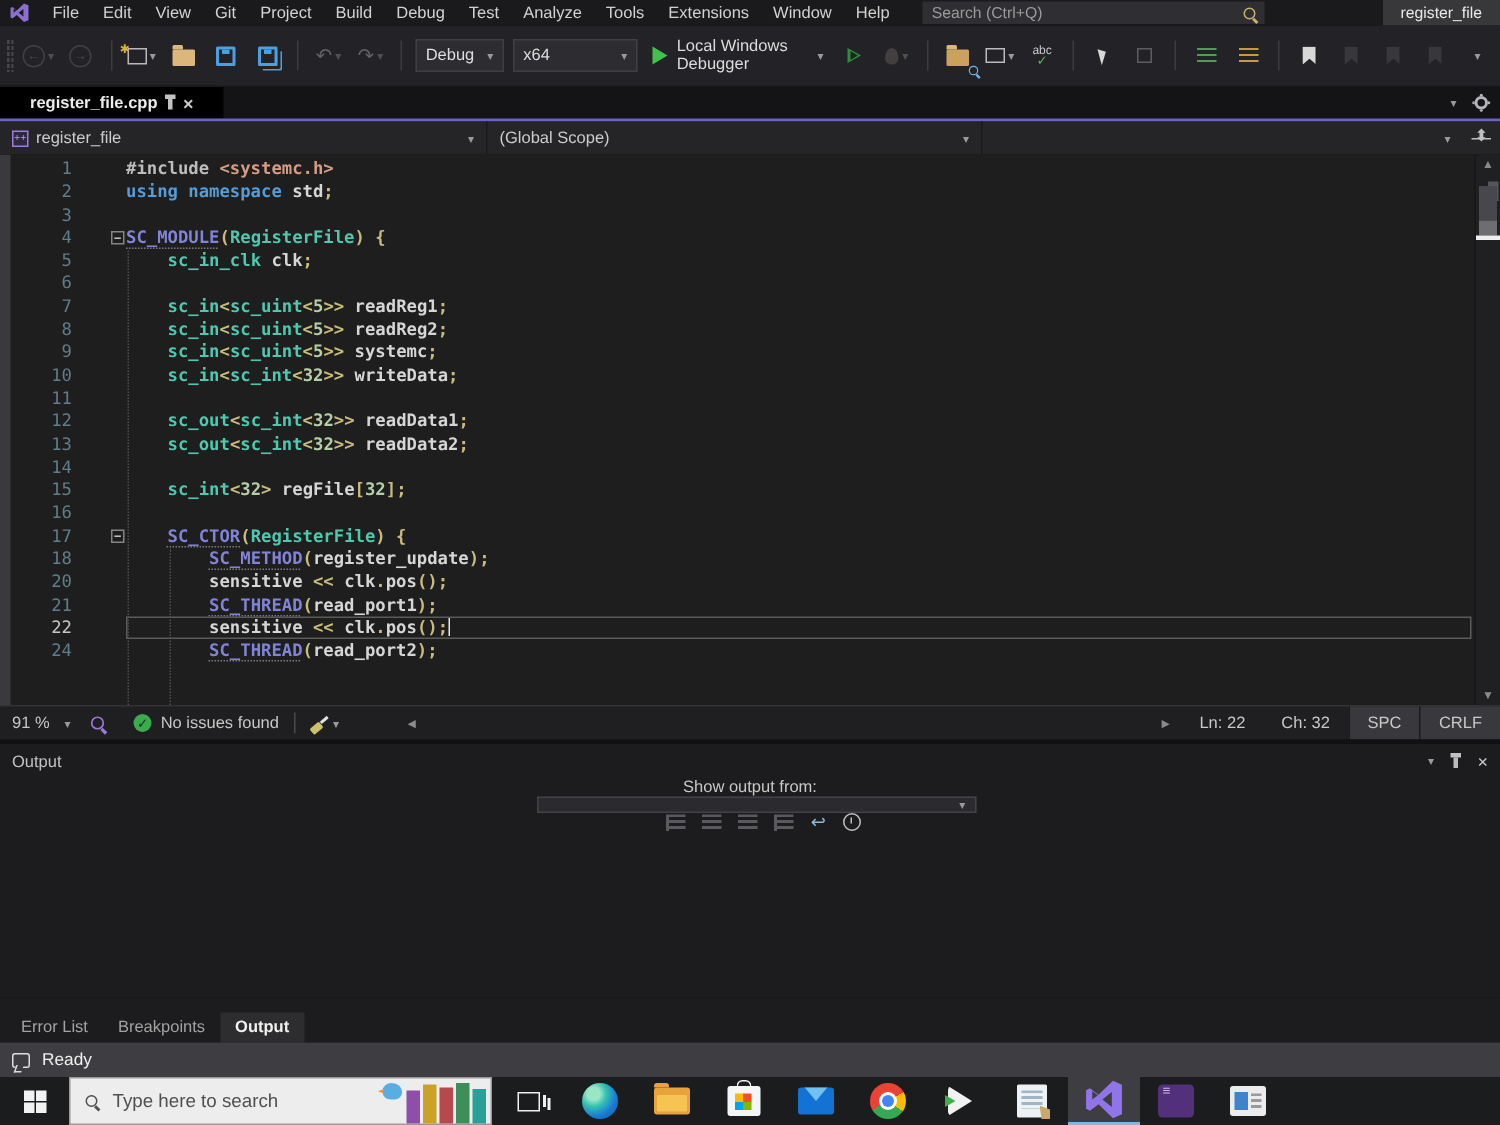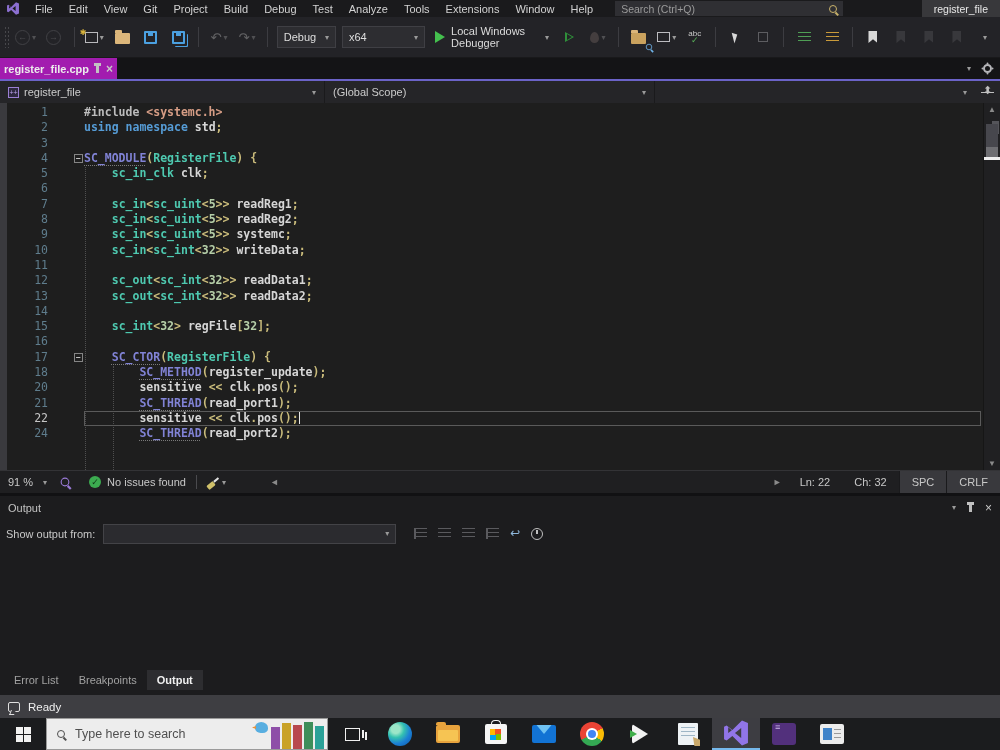--- a/index.html
+++ b/index.html
@@ -58,22 +58,22 @@
   .cursicon { width:0; height:0; border-left:5px solid #d8d8d8; border-top:3px solid transparent;
     border-bottom:8px solid transparent; transform:rotate(-15deg); }
   .lines-ico { width:13px; height:11px; background:repeating-linear-gradient(#4f9e55 0 1.5px, transparent 1.5px 4px); }
   .lines-ico.l2 { background:repeating-linear-gradient(#c99a3a 0 1.5px, transparent 1.5px 4px); }
   .winarrow { width:13px; height:10px; border:1.5px solid #bcbcc0; position:relative; }
   .findfold { position:relative; }
   .findfold .mag { color:#6fb3e8; position:absolute; right:-3px; bottom:-2px; transform:scale(.8); }
 
   
   .tabrow { height:21px; background:#141416; display:flex; align-items:stretch; }
-  .tab { background:#a21caf; color:#ececec; font-size:11px; font-weight:bold; display:flex; align-items:center;
-    gap:7px; padding:0 4px; }
+  .tab { background:#000000; color:#ececec; font-size:11px; font-weight:bold; display:flex; align-items:center;
+    gap:7px; padding:0 20px; }
   .pin { width:3px; height:7px; background:#c2c2c2; position:relative; margin-top:2px; }
   .pin::before { content:""; position:absolute; top:-3px; left:-2px; width:7px; height:3px; background:#c2c2c2; }
   .xbtn { color:#c8c8c8; font-size:12px; line-height:10px; }
   .tabrow-right { margin-left:auto; display:flex; align-items:center; gap:12px; padding-right:8px; color:#9a9a9a; }
   .accent { height:2px; background:#6b63c8; }
   .navbar { height:22px; background:#252528; display:flex; align-items:stretch; font-size:11px; color:#cccccc; }
   .nav-combo { display:flex; align-items:center; justify-content:space-between; padding:0 8px; border-right:1px solid #1a1a1c; }
   .cppicon { width:11px; height:11px; border:1px solid #9b7fd4; color:#b9a0ea; font-size:7px; line-height:9px;
     text-align:center; margin-right:5px; background:#2e2940; }
   .splitter { width:13px; height:13px; position:relative; margin:auto 6px; }
@@ -124,33 +124,33 @@
     transform:rotate(-40deg); }
   .harr { color:#8a8a8a; font-size:9px; padding:0 6px; }
   .htrack { flex:1; height:100%; }
   .stat-item { padding:0 12px; }
   .stat-seg { height:100%; display:flex; align-items:center; padding:0 12px; background:#39393d; border-left:1.5px solid #1a1a1c; }
 
   
   .outpanel { height:172px; background:#1c1c1e; border-top:3px solid #111113; display:flex; flex-direction:column; }
   .out-title { height:23px; display:flex; align-items:center; color:#c2c2c2; font-size:11px; padding:0 8px; }
   .out-title-right { margin-left:auto; display:flex; align-items:center; gap:13px; color:#bcbcbc; }
-  .out-controls { height:29px; display:flex; align-items:center; font-size:11px; color:#c8c8c8; padding:0 6px; }
+  .out-controls { height:29px; display:flex; align-items:center; font-size:11px; color:#c8c8c8; padding:0 6px;flex-direction:column; }
   .out-combo { width:293px; height:20px; background:#2b2b2f; border:1px solid #434347; margin-left:8px;
     display:flex; align-items:center; justify-content:space-between; padding:0 6px; }
   .oicons { display:flex; align-items:center; gap:11px; margin-left:18px; }
   .oicon { width:13px; height:11px; background:repeating-linear-gradient(#5a5a5e 0 1.5px, transparent 1.5px 4px); }
   .oicon.b1 { border-left:2px solid #5a5a5e; }
   .wrapic { color:#8fb8dc; font-size:12px; line-height:11px; }
   .clock { width:12px; height:12px; border:1.5px solid #c0c0c0; border-radius:50%; position:relative; }
   .clock::after { content:""; position:absolute; left:4px; top:1.5px; width:1.5px; height:4px; background:#c0c0c0; }
   .out-body { flex:1; }
 
   
-  .ptabs { height:30px; background:#1c1c1e; display:flex; align-items:center; padding-left:4px; }
+  .ptabs { height:30px; background:#1c1c1e; display:flex; align-items:flex-end; padding-left:4px; }
   .ptab { padding:4px 10px; font-size:11px; color:#a2a2a2; }
   .ptab.active { background:#2d2d30; color:#f0f0f0; font-weight:bold; }
 
   
   .statusbar { height:23px; background:#3e3e42; display:flex; align-items:center; color:#efefef; font-size:11.5px;
     padding:0 8px; gap:8px; }
   .bubble { width:12px; height:10px; border:1.5px solid #dedede; border-radius:2px; position:relative; }
   .bubble::after { content:""; position:absolute; left:1px; bottom:-4px; width:4px; height:4px;
     background:#3e3e42; border-left:1.5px solid #dedede; border-bottom:1.5px solid #dedede;
     transform:skewX(-20deg); }

